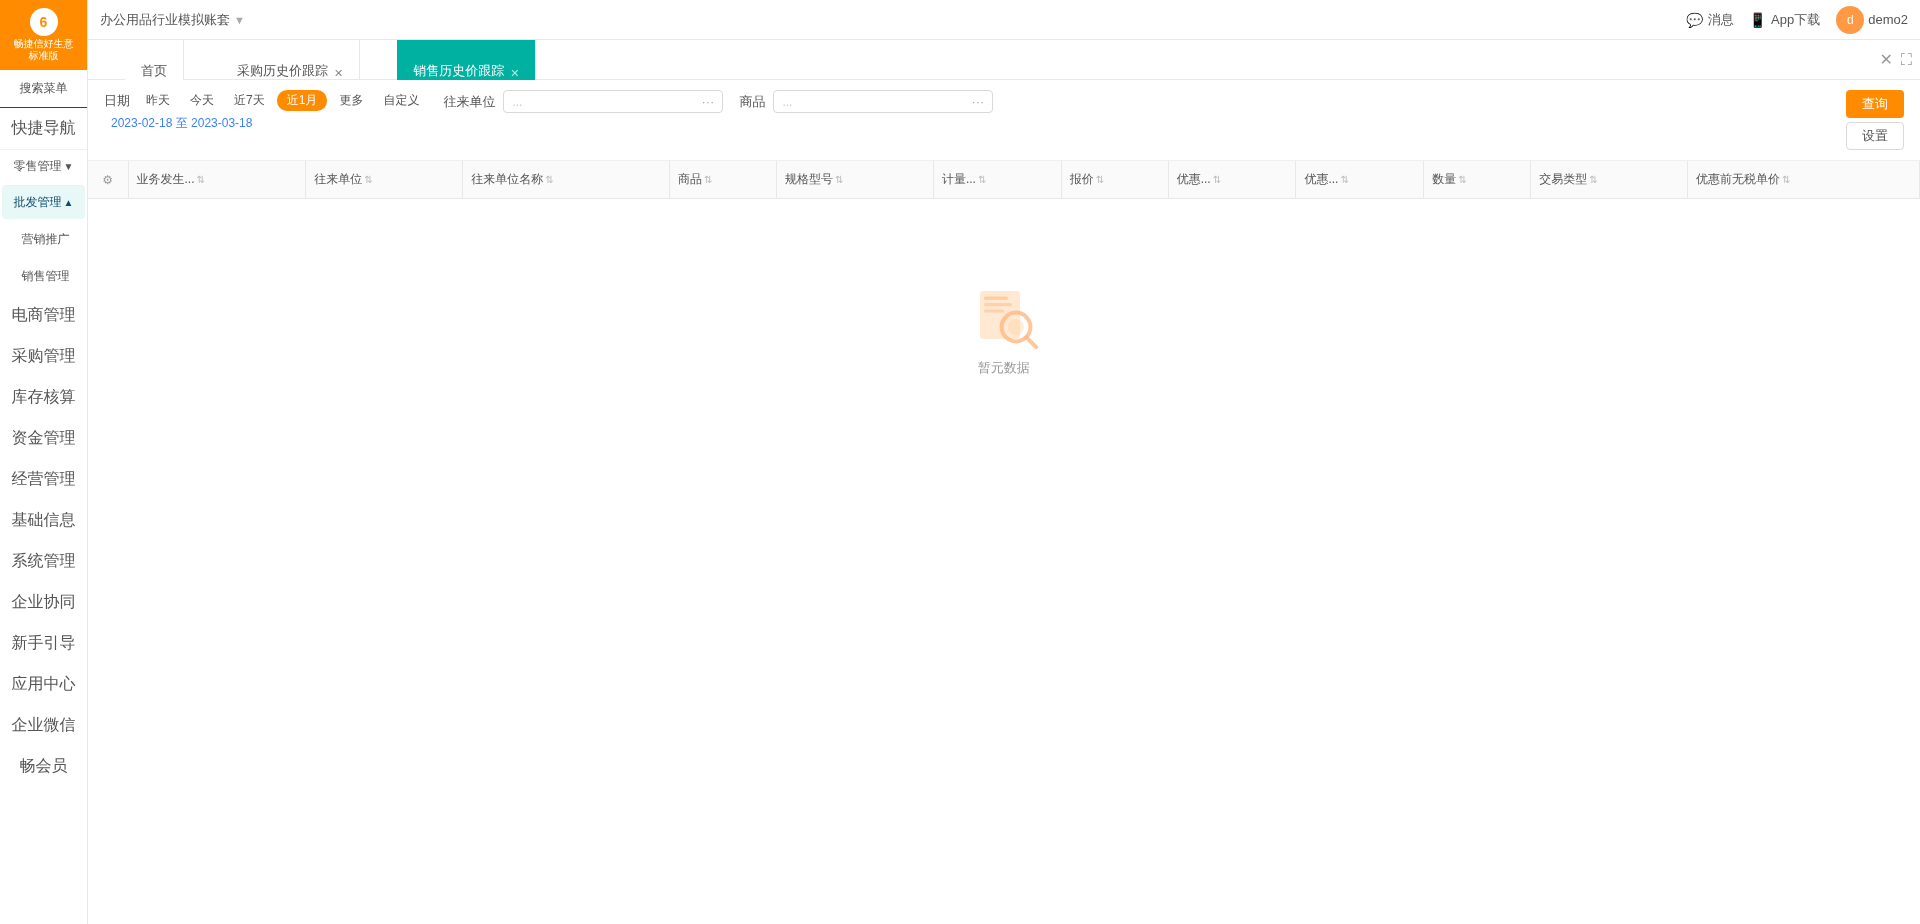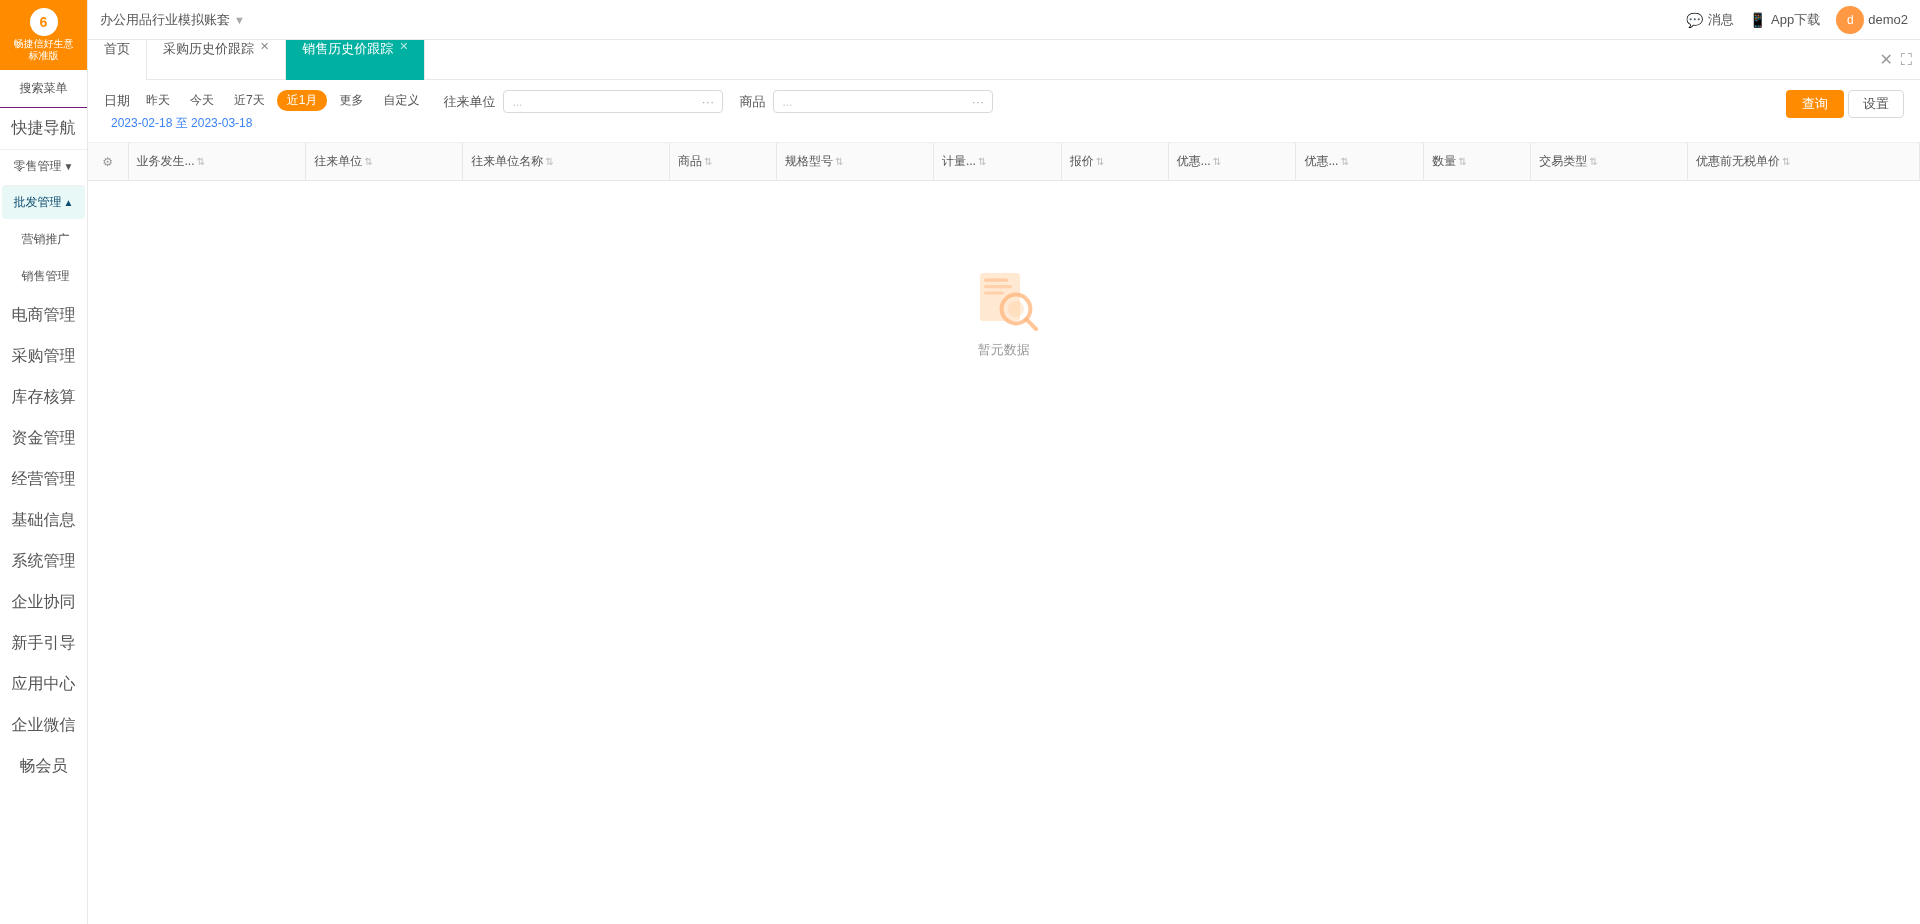--- a/index.html
+++ b/index.html
@@ -24,21 +24,21 @@
     
     .topbar { background: #fff; height: 40px; display: flex; align-items: center; padding: 0 12px; border-bottom: 1px solid #e8e8e8; justify-content: space-between; }
     .topbar-left { display: flex; align-items: center; gap: 6px; font-size: 13px; color: #555; }
     .topbar-dropdown { display: flex; align-items: center; gap: 4px; cursor: pointer; }
     .topbar-right { display: flex; align-items: center; gap: 16px; font-size: 13px; color: #555; }
     .topbar-right-item { display: flex; align-items: center; gap: 4px; cursor: pointer; }
     .avatar { width: 28px; height: 28px; border-radius: 50%; background: #ff9944; display: flex; align-items: center; justify-content: center; color: #fff; font-size: 12px; }
 
     
     .tabs { background: #fff; display: flex; align-items: center; height: 40px; border-bottom: 1px solid #e8e8e8; padding: 0 0; }
-    .tab { padding: 0 16px; height: 40px; display: flex; align-items: flex-start; gap: 6px; cursor: pointer; font-size: 13px; color: #555; border-right: 1px solid #e8e8e8; }
+    .tab { padding: 0 16px; height: 40px; display: flex; align-items: flex-end; gap: 6px; cursor: pointer; font-size: 13px; color: #555; border-right: 1px solid #e8e8e8; margin-left: 37px; }
     .tab.home { background: #fff; color: #555; }
     .tab.active { background: #00b0a0; color: #fff; }
     .tab-close { font-size: 11px; cursor: pointer; opacity: 0.7; }
     .tabs-actions { margin-left: auto; display: flex; align-items: center; gap: 8px; padding-right: 8px; }
     .tabs-action-btn { cursor: pointer; color: #999; font-size: 16px; }
 
     
     .page-content { flex: 1; background: #f0f2f5; overflow: auto; padding: 0; }
     .page-inner { background: #fff; margin: 0; min-height: 100%; }
 
@@ -227,21 +227,21 @@
           </div>
 
           <div style="display:flex;align-items:center;gap:8px;">
             <span class="filter-label">商品</span>
             <div class="filter-input" style="min-width:220px;">
               <span style="color:#ccc;font-size:12px;">...</span>
               <span class="filter-input-dots">···</span>
             </div>
           </div>
 
-          <div style="display:flex;flex-direction:row;gap:4px;margin-left:auto;justify-content:space-between;">
+          <div style="display:flex;flex-direction:column;gap:4px;margin-left:auto;justify-content:space-between;">
             <button class="search-btn">查询</button>
             <button class="settings-btn">设置</button>
           </div>
         </div>
       </div>
 
       <div class="table-container">
         <table>
           <thead>
             <tr>

